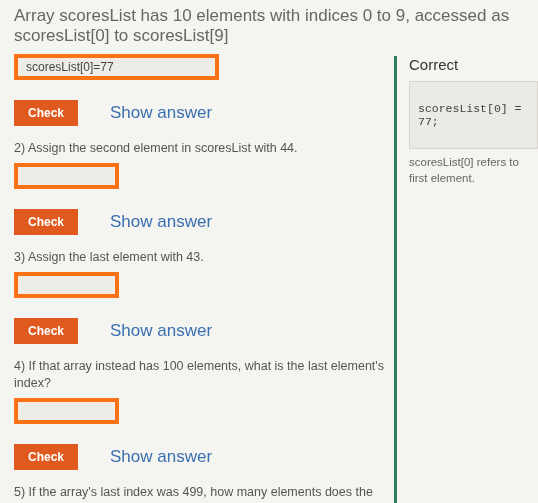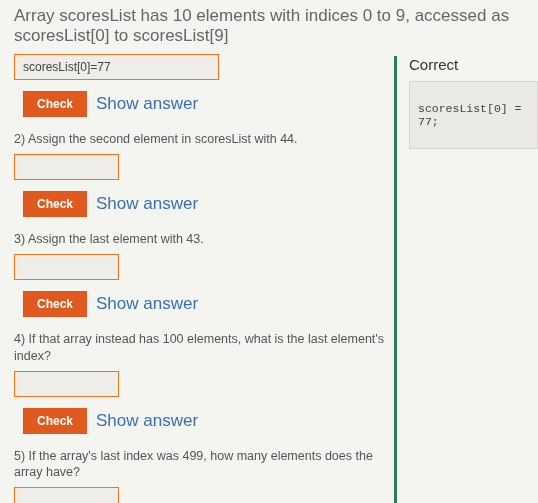--- a/index.html
+++ b/index.html
@@ -39,29 +39,29 @@
     display: inline-block;
   }
   .feedback-body { color: #666; font-size: 11.5px; line-height: 1.35; }
   .q { margin-bottom: 14px; }
   .q-text { color: #555; font-size: 12.5px; margin-bottom: 6px; line-height: 1.35; }
   .num { display: inline; }
   .input {
     width: 205px;
     height: 26px;
     background: #efede8;
-    border: 1px solid #f97316;
+    border: 4px solid #f97316;
     padding: 0 8px;
     font-size: 12px;
     color: #444;
     font-family: inherit;
-    margin-bottom: 11px;
+    margin-bottom: 20px;
   }
   .input-narrow { width: 105px; }
-  .row { display: flex; align-items: center; gap: 9px; margin-left: 9px; }
+  .row { display: flex; align-items: center; gap: 32px; }
   .check-btn {
     background: #e05a1f;
     color: #fff;
     border: none;
     padding: 6px 14px;
     font-size: 12px;
     font-weight: bold;
     cursor: pointer;
   }
   .show-link {
@@ -129,14 +129,15 @@
       </div>
       <input class="input input-narrow" value="" style="">
       
     </div>
 
   </div>
 
   <div class="right">
     <div class="feedback-title">Correct</div>
     <div class="code-box">scoresList[0] = 77;</div>
+    <div class="feedback-body">scoresList[0] refers to first element.</div>
   </div>
 </div>
 
 </body></html>

